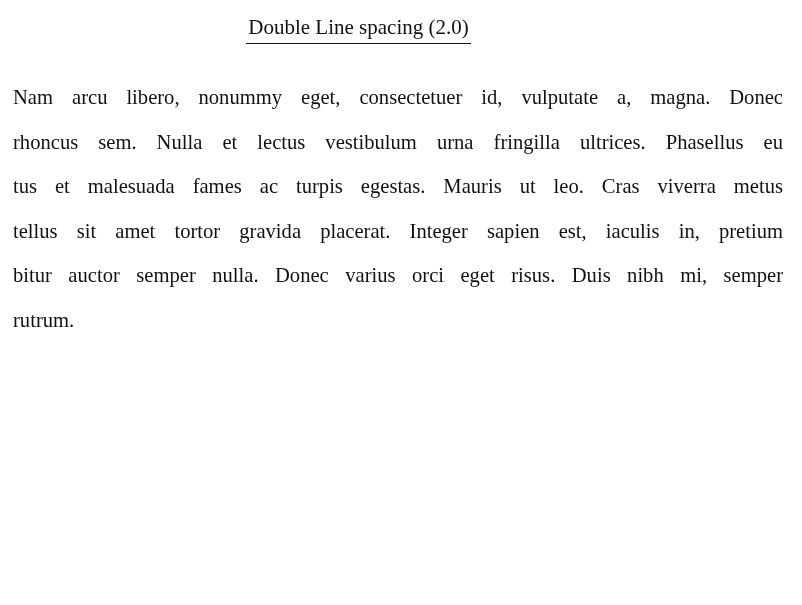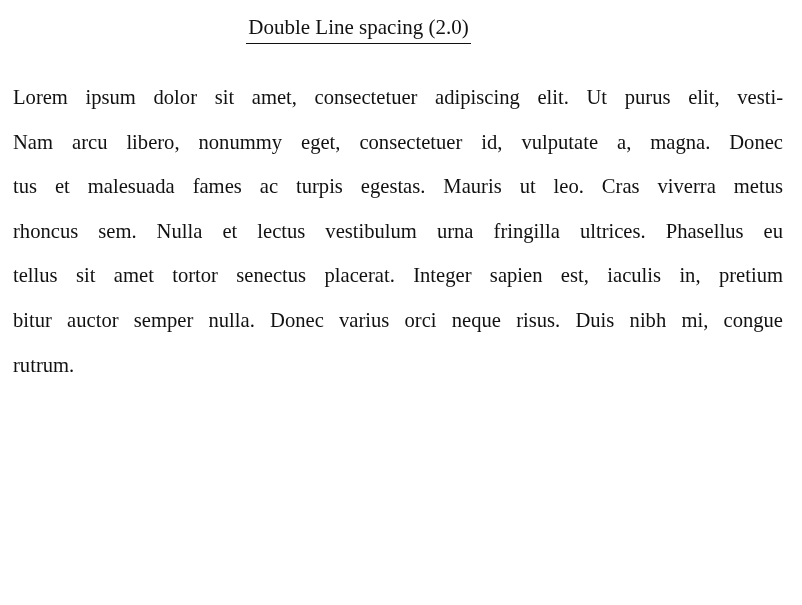--- a/index.html
+++ b/index.html
@@ -14,20 +14,19 @@
   .line.last { text-align-last: left; }
 </style>
 </head>
 <body>
 
 <div class="title-wrap">
   <span class="title">Double Line spacing (2.0)</span>
 </div>
 
 <div class="para">
-  <span class="line">Lorem ipsum dolor sit amet, consectetuer adipiscing elit. Ut purus elit, vesti-</span>
   <span class="line">Nam arcu libero, nonummy eget, consectetuer id, vulputate a, magna. Donec</span>
+  <span class="line">rhoncus sem. Nulla et lectus vestibulum urna fringilla ultrices. Phasellus eu</span>
   <span class="line">tus et malesuada fames ac turpis egestas. Mauris ut leo. Cras viverra metus</span>
-  <span class="line">rhoncus sem. Nulla et lectus vestibulum urna fringilla ultrices. Phasellus eu</span>
-  <span class="line">tellus sit amet tortor senectus placerat. Integer sapien est, iaculis in, pretium</span>
-  <span class="line">bitur auctor semper nulla. Donec varius orci neque risus. Duis nibh mi, congue</span>
+  <span class="line">tellus sit amet tortor gravida placerat. Integer sapien est, iaculis in, pretium</span>
+  <span class="line">bitur auctor semper nulla. Donec varius orci eget risus. Duis nibh mi, semper</span>
   <span class="line last">rutrum.</span>
 </div>
 
 </body></html>

